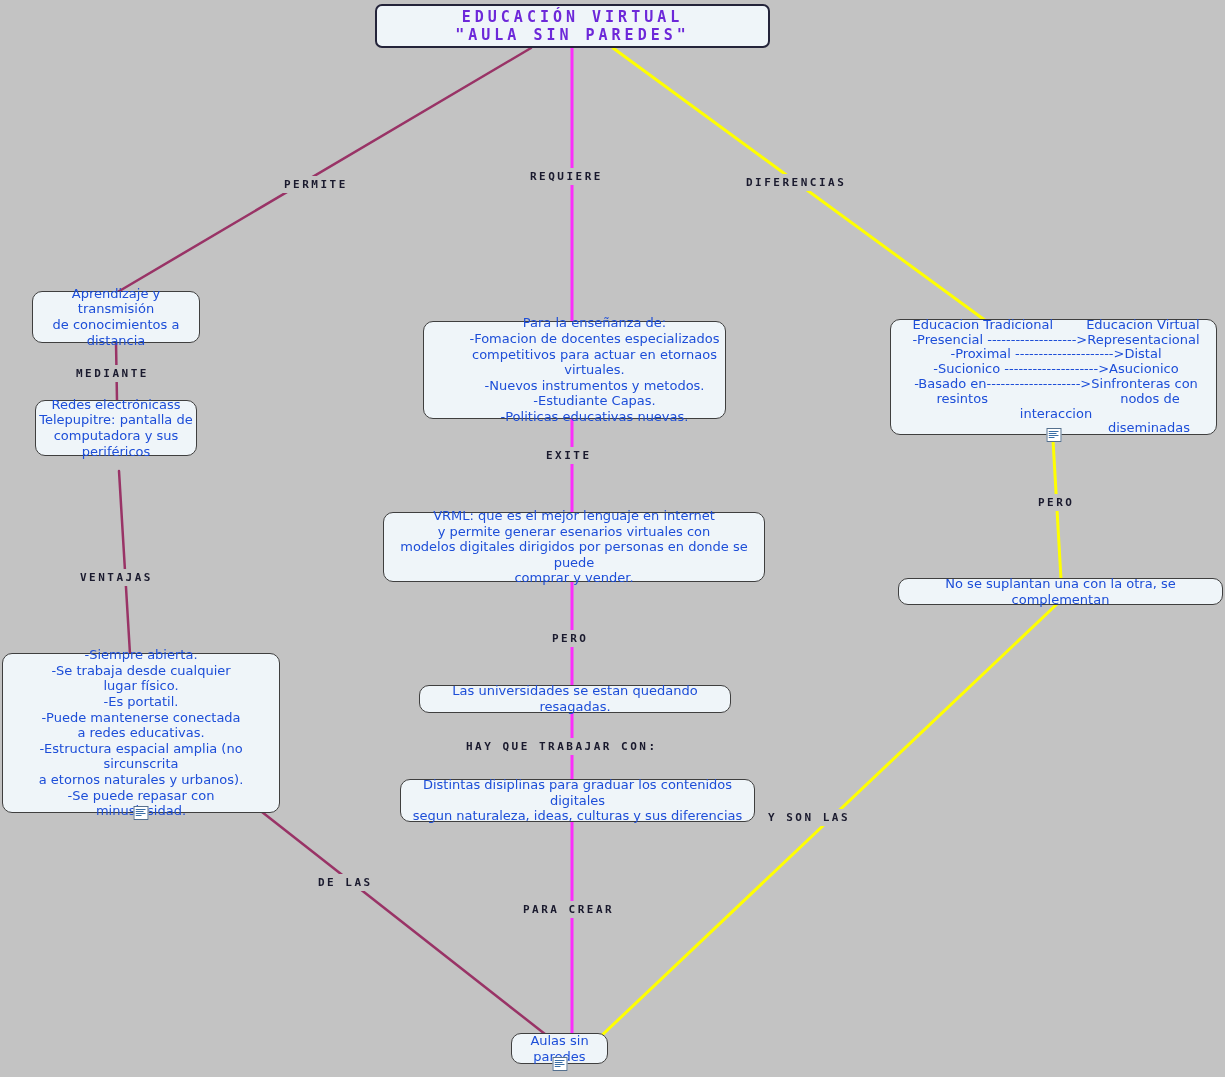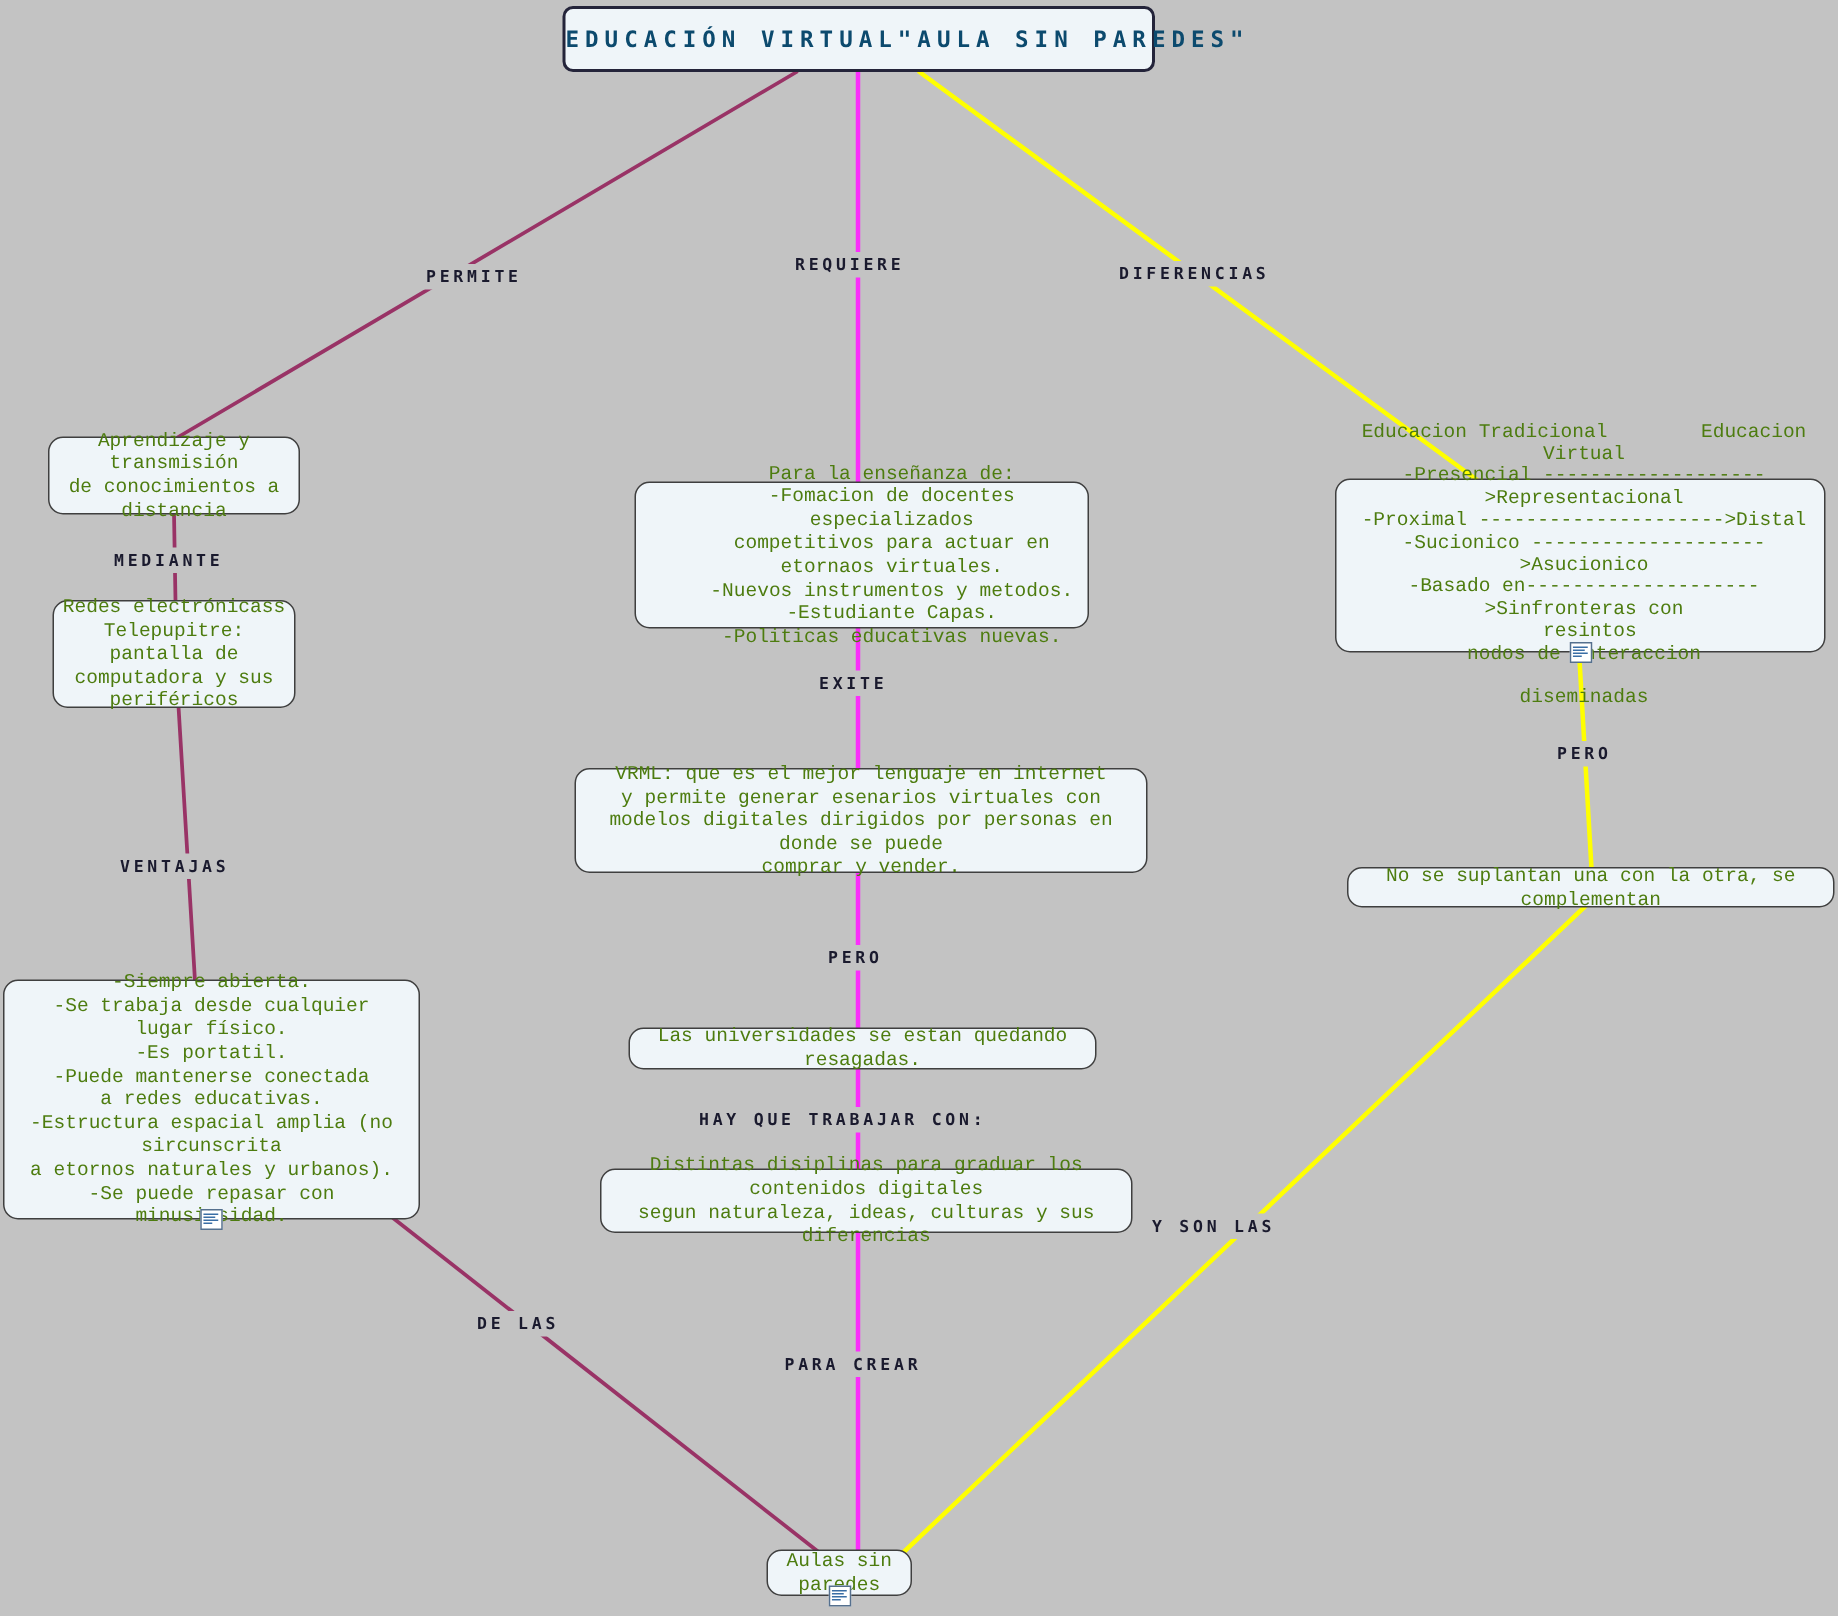--- a/index.html
+++ b/index.html
@@ -10,30 +10,30 @@
     font-family:"DejaVu Sans","Liberation Sans",sans-serif;
   }
   .edges { position:absolute; left:0; top:0; }
   .node {
     position:absolute; background:#eff5f9;
     border:1px solid #3f3f3f; border-radius:10px;
     display:flex; align-items:center; justify-content:center;
   }
   .node-text {
     white-space:pre-wrap; font-size:13px; line-height:1.2;
-    color:#4d7c0f; text-align:center; width:100%; padding:2px 3px;font-family:Liberation Mono, monospace;
+    color:#1d4ed8; text-align:center; width:100%; padding:2px 3px;
   }
   .node.left-align { justify-content:flex-start; }
   .node.left-align .node-text { text-align:center; padding-left:8px; line-height:1.14; }
   .title-box {
     position:absolute; left:375px; top:4px; width:395px; height:44px;
     background:#eff5f9; border:2px solid #24243a; border-radius:7px;
-    display:flex; align-items:center; justify-content:flex-start;
+    display:flex; flex-direction:column; align-items:center; justify-content:center;
     font-family:"DejaVu Sans Mono","Liberation Mono",monospace;
-    font-weight:bold; font-size:15px; letter-spacing:4px; color:#0c4a6e;
+    font-weight:bold; font-size:15px; letter-spacing:4px; color:#6d28d9;
     white-space:nowrap;
   }
   .edge-label {
     position:absolute; background:#c3c3c3;
     font-family:"DejaVu Sans Mono","Liberation Mono",monospace;
     font-weight:bold; font-size:11px; letter-spacing:2.5px;
     color:#1a1a2e; padding:2px 3px; white-space:nowrap;
   }
   .resource-icon {
     position:absolute; left:50%; bottom:-8px; transform:translateX(-50%);
@@ -77,21 +77,21 @@
   <div class="edge-label" style="left:520px; top:901px;">PARA CREAR</div>
   <div class="edge-label" style="left:1035px; top:494px;">PERO</div>
   <div class="edge-label" style="left:765px; top:809px;">Y SON LAS</div>
 
   <div class="node" style="left:32px; top:291px; width:168px; height:52px;">
     <div class="node-text">Aprendizaje y transmisión
 de conocimientos a
 distancia</div>
   </div>
 
-  <div class="node" style="left:35px; top:400px; width:162px; height:72px;">
+  <div class="node" style="left:35px; top:400px; width:162px; height:56px;">
     <div class="node-text">Redes electrónicass
 Telepupitre: pantalla de
 computadora y sus
 periféricos</div>
   </div>
 
   <div class="node" style="left:2px; top:653px; width:278px; height:160px;">
     <div class="node-text">-Siempre abierta.
 -Se trabaja desde cualquier
 lugar físico.

